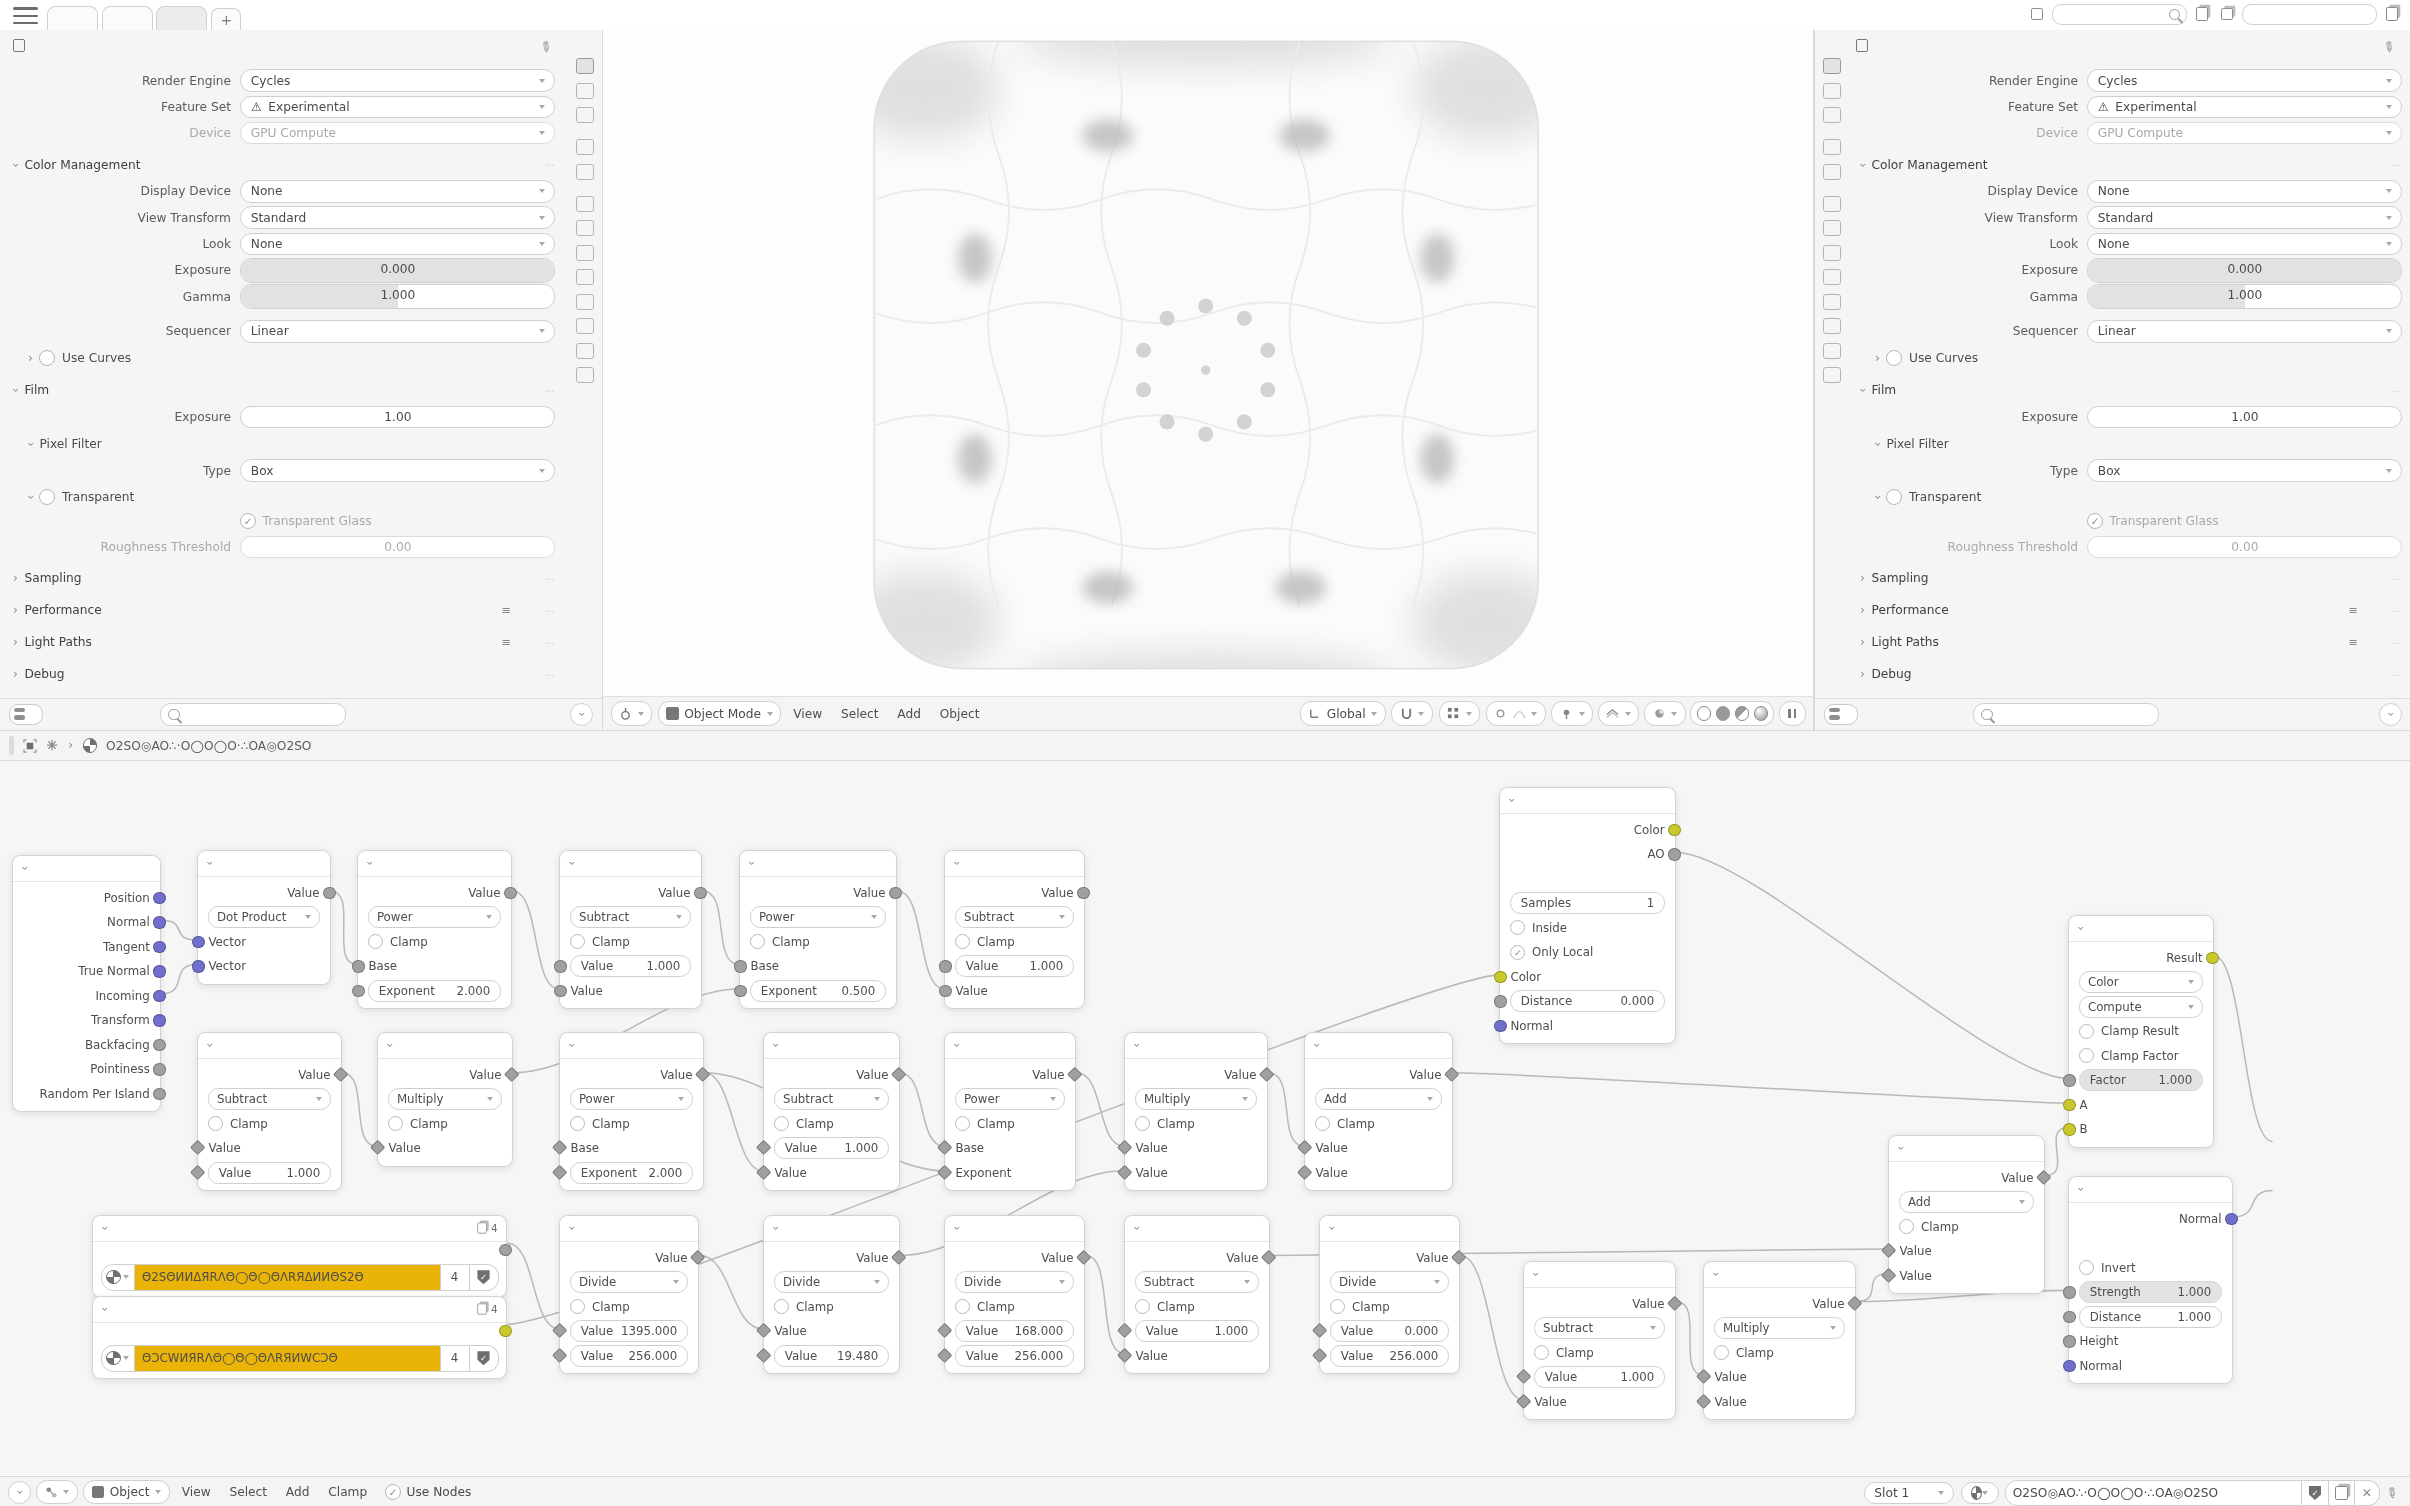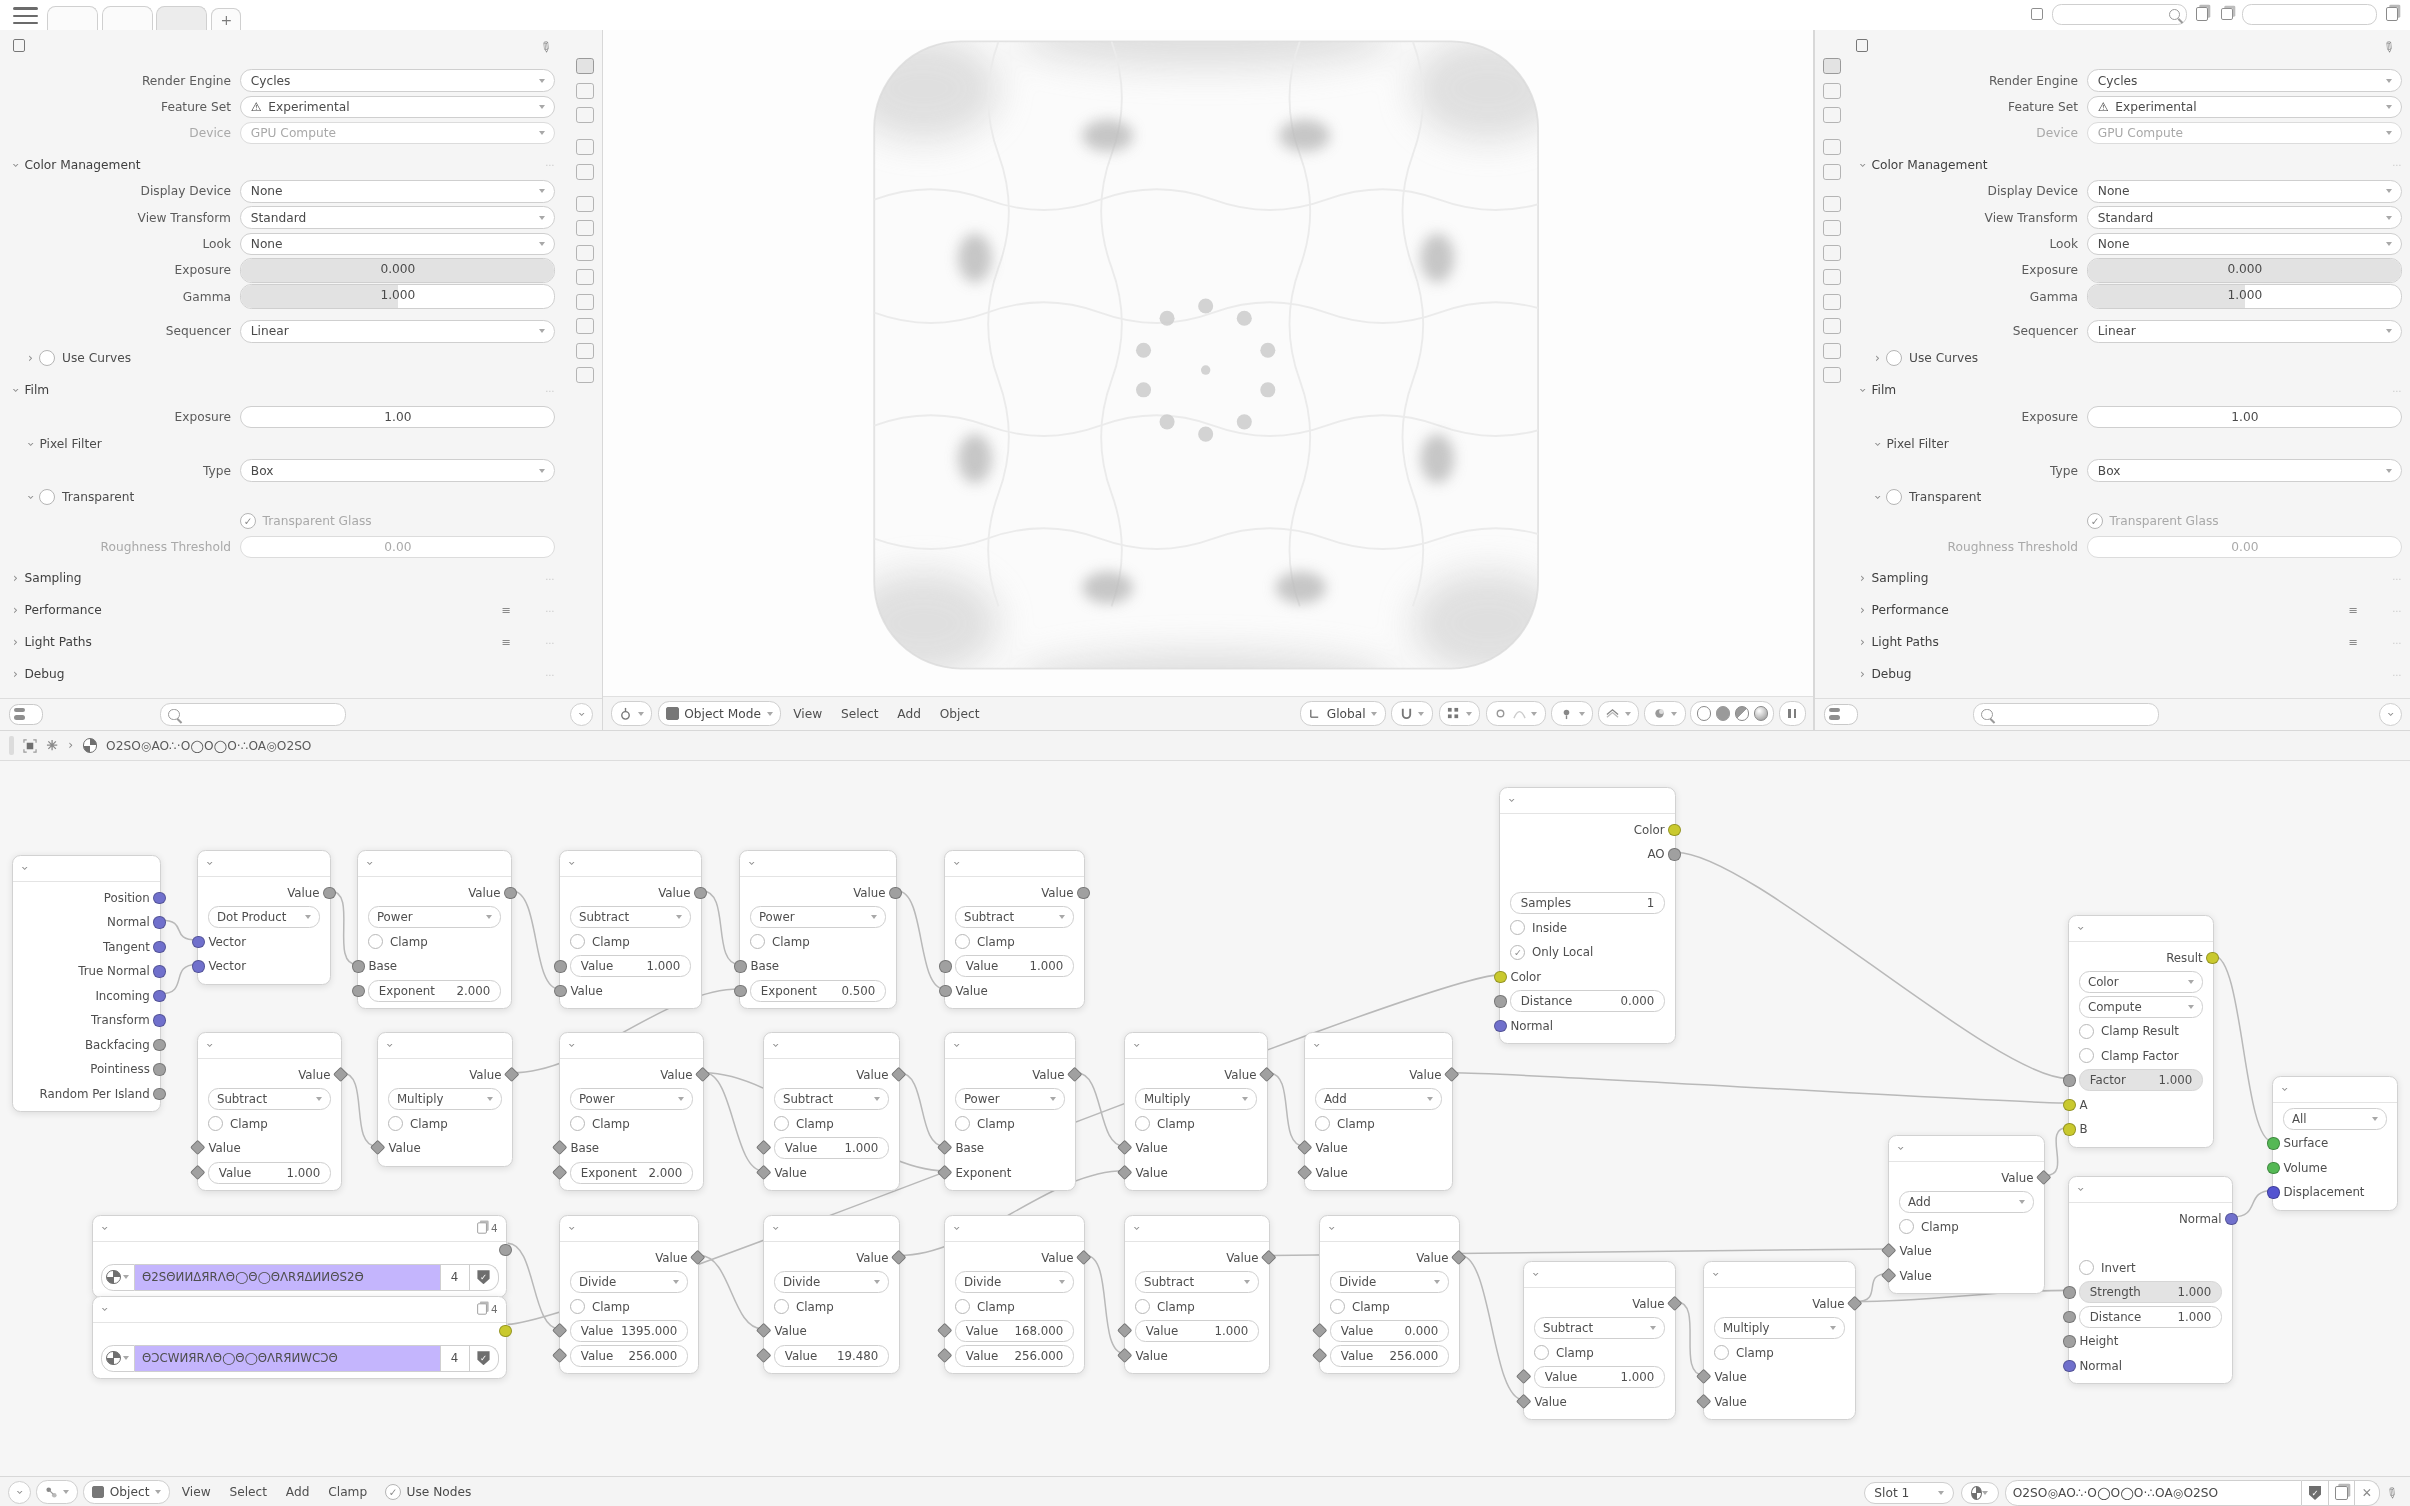--- a/index.html
+++ b/index.html
@@ -88,21 +88,21 @@
   .ndot{position:absolute;width:10.4px;height:10.4px;border-radius:50%;border:0.9px solid rgba(0,0,0,.25);top:6.6px;}
   .ndot.dia{transform:rotate(45deg);border-radius:1.9px;width:9.4px;height:9.4px;}
   .ndot.right{right:-5.6px;} .ndot.left{left:-5.6px;}
   .nsel{flex:1;border:0.9px solid #cfcfcf;border-radius:10.4px;height:20px;display:flex;align-items:center;padding:0 7.5px;background:#fff;}
   .nfld{flex:1;border:0.9px solid #cfcfcf;border-radius:10.4px;height:20px;display:flex;align-items:center;padding:0 9.4px;background:#fff;justify-content:space-between;}
   .nfld.filled{background:#e3e3e3;border-color:#d6d6d6;}
   .nchk{width:13px;height:13px;border:1.2px solid #b8b8b8;border-radius:50%;margin-right:6.6px;display:inline-flex;align-items:center;justify-content:center;font-size:9.4px;color:#8d8d8d;flex:none;}
   .imghead-ic{margin-left:auto;display:flex;align-items:center;gap:2.8px;color:#6f6f6f;font-size:10.4px;}
   .dbrow{position:absolute;left:7.5px;right:7.5px;bottom:7.5px;height:24.5px;display:flex;align-items:center;}
   .db-browse{width:32px;height:24.5px;border:0.9px solid #cfcfcf;border-radius:12.2px 0 0 12.2px;background:#fff;display:flex;align-items:center;justify-content:center;gap:1.9px;}
-  .db-name{flex:1;height:24.5px;border:0.9px solid #cfcfcf;border-left:none;background:#c4b5fd;display:flex;align-items:center;padding:0 7.5px;overflow:hidden;white-space:nowrap;}
+  .db-name{flex:1;height:24.5px;border:0.9px solid #cfcfcf;border-left:none;background:#eab308;display:flex;align-items:center;padding:0 7.5px;overflow:hidden;white-space:nowrap;}
   .db-count{width:28px;height:24.5px;border:0.9px solid #cfcfcf;border-left:none;background:#fff;display:flex;align-items:center;justify-content:center;}
   .db-shield{width:28px;height:24.5px;border:0.9px solid #cfcfcf;border-left:none;border-radius:0 12.2px 12.2px 0;background:#fff;display:flex;align-items:center;justify-content:center;}
   .shield{width:12.2px;height:14px;background:#6e6e6e;clip-path:polygon(0 0,100% 0,100% 60%,50% 100%,0 60%);display:flex;align-items:center;justify-content:center;color:#fff;font-size:8.5px;}
   .sphere-ico{width:12.2px;height:12.2px;border-radius:50%;border:1.2px solid #6f6f6f;background:conic-gradient(#6f6f6f 0 25%,#fff 25% 50%,#6f6f6f 50% 75%,#fff 75%);}
   
   #bottombar{position:absolute;left:0;top:1476px;width:2411px;height:31px;background:#f4f4f4;border-top:0.9px solid #d8d8d8;display:flex;align-items:center;padding:0 7.5px;box-sizing:border-box;gap:5.6px;}
   .nb-right{position:absolute;right:13px;top:3.8px;display:flex;align-items:center;gap:6.6px;}
   .nameblock{display:flex;align-items:center;height:24.5px;}
   .nb-seg{height:24.5px;border:0.9px solid #cfcfcf;background:#fff;display:flex;align-items:center;padding:0 6.6px;border-left:none;}
   .nb-seg.first{border-left:0.9px solid #cfcfcf;border-radius:12.2px 0 0 12.2px;}
@@ -1550,45 +1550,20 @@
         <div class="nrow">
           <span class="ndot left" style="background: rgb(160, 160, 160);"></span>
           <span>Height</span>
         </div>
         <div class="nrow">
           <span class="ndot left" style="background: rgb(112, 112, 204);"></span>
           <span>Normal</span>
         </div>
       </div>
     </div>
-    <div class="node" style="left: 2272px; top: 315px; width: 126px;">
-      <div class="ntitle">
-        <span class="chev down">›</span>
-      </div>
-      <div style="padding: 3.8px 0px 5.6px;">
-        <div class="nrow">
-          <span class="nsel">
-            <span>All</span>
-            <span class="caret"></span>
-          </span>
-        </div>
-        <div class="nrow">
-          <span class="ndot left" style="background: rgb(85, 184, 85);"></span>
-          <span>Surface</span>
-        </div>
-        <div class="nrow">
-          <span class="ndot left" style="background: rgb(85, 184, 85);"></span>
-          <span>Volume</span>
-        </div>
-        <div class="nrow">
-          <span class="ndot left" style="background: rgb(84, 84, 208);"></span>
-          <span>Displacement</span>
-        </div>
-      </div>
-    </div>
   </div>
 
 <div id="bottombar">
   <span class="circbtn" style="margin:0;">
       <span class="chev down">›</span>
     </span>
   <span class="hdr-dd">
       <span class="ico14"><svg width="13" height="13" viewBox="0 0 14 14">
           <circle cx="4" cy="4" r="2.5" fill="#888"></circle>
           <circle cx="10" cy="10" r="2.5" fill="#bbb"></circle>

